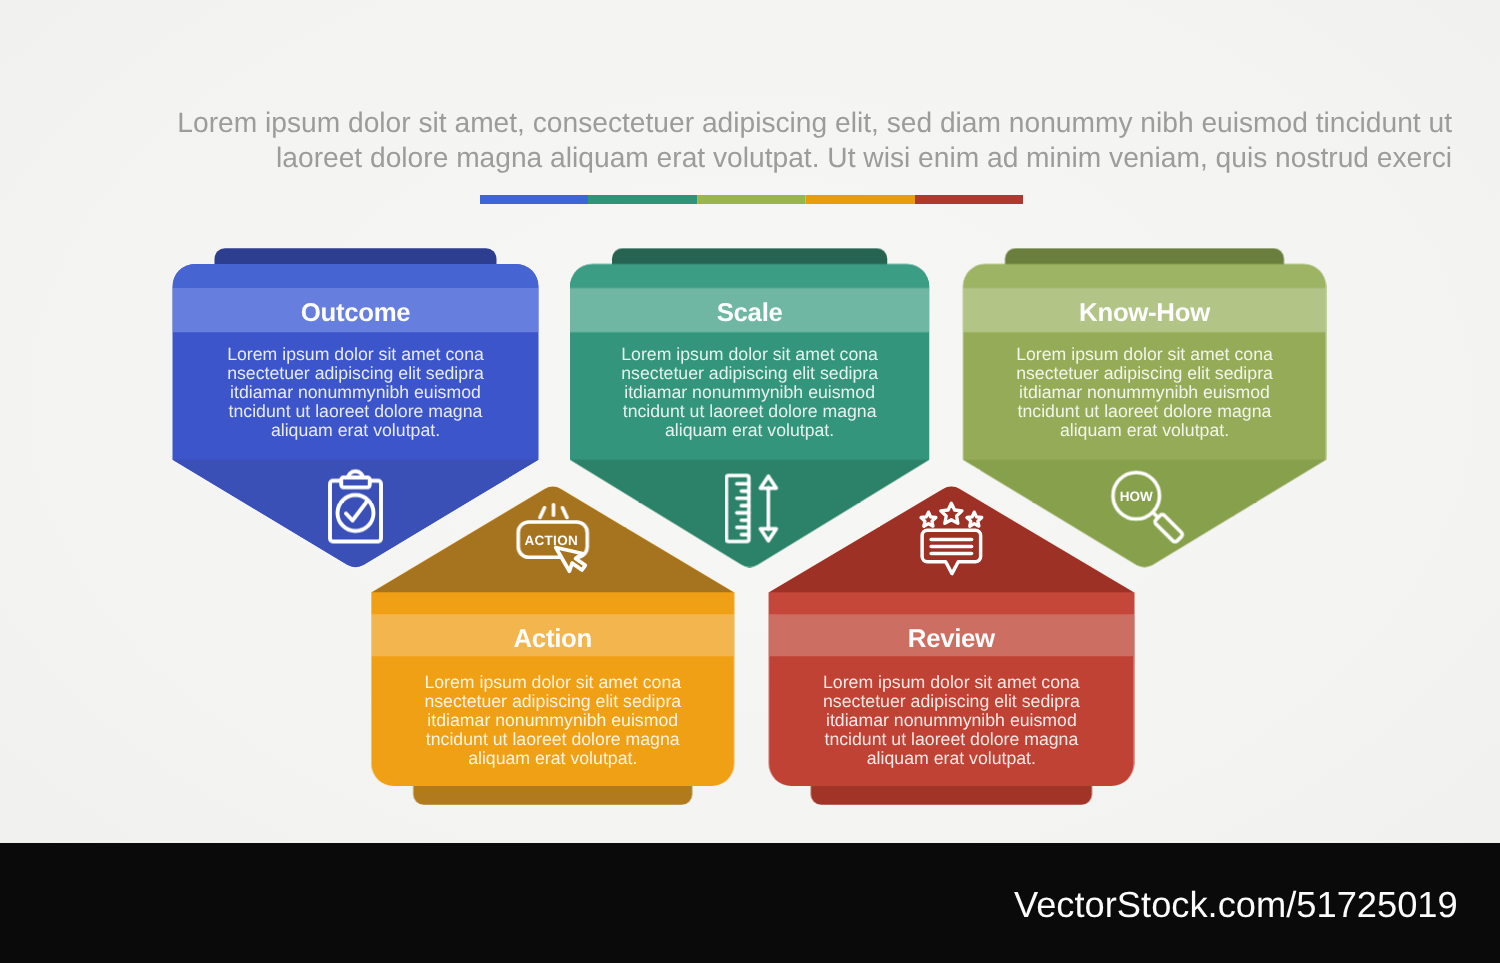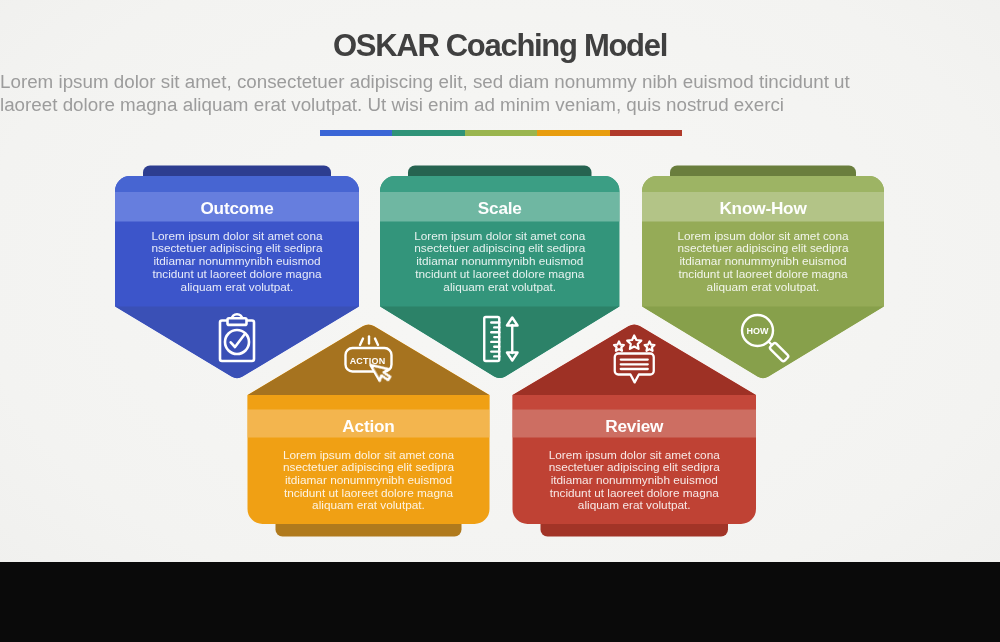--- a/index.html
+++ b/index.html
@@ -1,34 +1,33 @@
 <!DOCTYPE html>
 <html><head>
 <meta charset="utf-8">
 <style>
   html,body{margin:0;padding:0;}
   .page{position:relative;width:1000px;height:642px;overflow:hidden;
     background:radial-gradient(ellipse 950px 620px at 50% 42%, #f7f7f5 0%, #f3f3f1 55%, #ebebe9 100%);
     font-family:"Liberation Sans", sans-serif;}
   .title{position:absolute;left:0;top:28px;width:1000px;text-align:center;
     font-size:31px;font-weight:bold;color:rgba(62,62,62,0.99);letter-spacing:-1.3px;}
-  .subtitle{position:absolute;left:0;top:70.5px;width:968px;text-align:left;
+  .subtitle{position:absolute;left:0;top:70.5px;width:968px;text-align:right;
     font-size:18.8px;color:rgba(155,155,155,0.99);line-height:22.5px;}
   .cbar{position:absolute;left:320px;top:130px;width:362px;height:6px;display:flex;}
   .cbar span{height:6px;}
   .blackbar{position:absolute;left:0;top:562px;width:1000px;height:80px;background:#0a0a0a;}
   .vslogo{position:absolute;left:27px;top:581px;color:rgba(255,255,255,0.99);font-size:35.5px;}
   .vsurl{position:absolute;right:28px;top:589.5px;color:rgba(255,255,255,0.99);font-size:24.2px;}
   svg text{font-family:"Liberation Sans", sans-serif;will-change:transform;}
   .title,.subtitle,.vslogo,.vsurl{will-change:transform;}
 </style>
 </head>
 <body>
 <div class="page">
-  <div class="title">OSKAR Coaching Model</div>
   <div class="subtitle">Lorem ipsum dolor sit amet, consectetuer adipiscing elit, sed diam nonummy nibh euismod tincidunt ut<br>laoreet dolore magna aliquam erat volutpat. Ut wisi enim ad minim veniam, quis nostrud exerci</div>
   <div class="cbar">
     <span style="width:72.4px;background:#3b66d6"></span>
     <span style="width:72.4px;background:#2f9378"></span>
     <span style="width:72.4px;background:#9ab54e"></span>
     <span style="width:72.4px;background:#e89d0e"></span>
     <span style="width:72.4px;background:#b03a2a"></span>
   </div>
   <svg width="1000" height="402" viewBox="0 160 1000 402" style="position:absolute;left:0;top:160px;">
 <rect x="143" y="165.5" width="188" height="24" rx="7" fill="#2D3D90"></rect>
@@ -164,13 +163,14 @@
         </g>
         <g fill="none" stroke="#fff" stroke-width="2.3" stroke-linecap="round" stroke-linejoin="round">
           <path d="M 618.25,353.5 H 650.25 A 3.5,3.5 0 0 1 653.75,357 V 371 A 3.5,3.5 0 0 1 650.25,374.5 H 638.85 L 634.65,382.4 L 630.45,374.5 H 618.25 A 3.5,3.5 0 0 1 614.75,371 V 357 A 3.5,3.5 0 0 1 618.25,353.5 Z"></path>
           <line x1="620.75" y1="359.6" x2="647.75" y2="359.6"></line>
           <line x1="620.75" y1="364.3" x2="647.75" y2="364.3"></line>
           <line x1="620.75" y1="369.0" x2="647.75" y2="369.0"></line>
         </g>
       </g>
   </svg>
   <div class="blackbar"></div>
+  <div class="vsurl">VectorStock.com/51725019</div>
 </div>
 
 </body></html>

